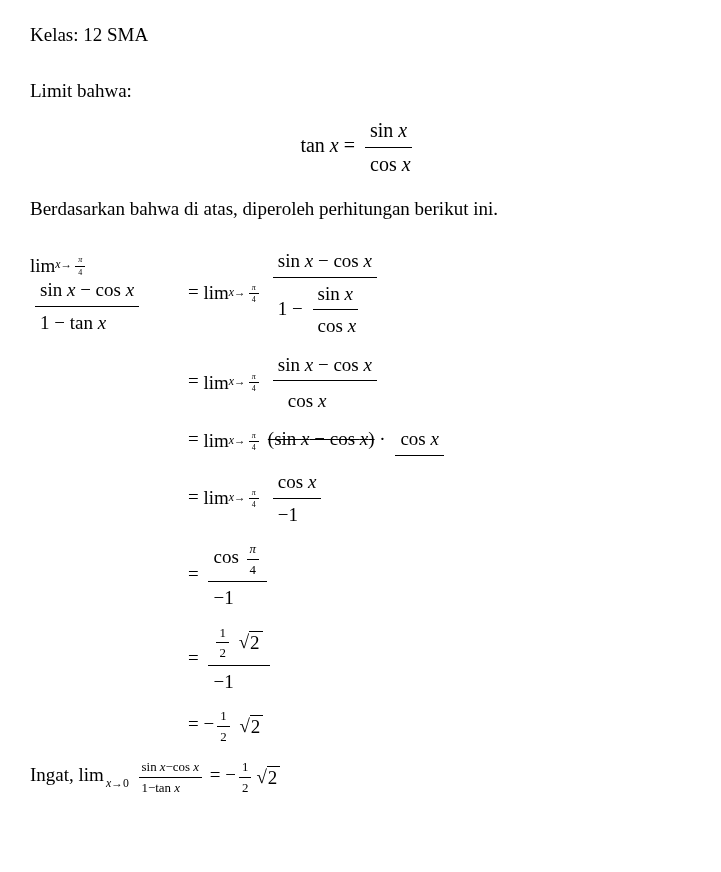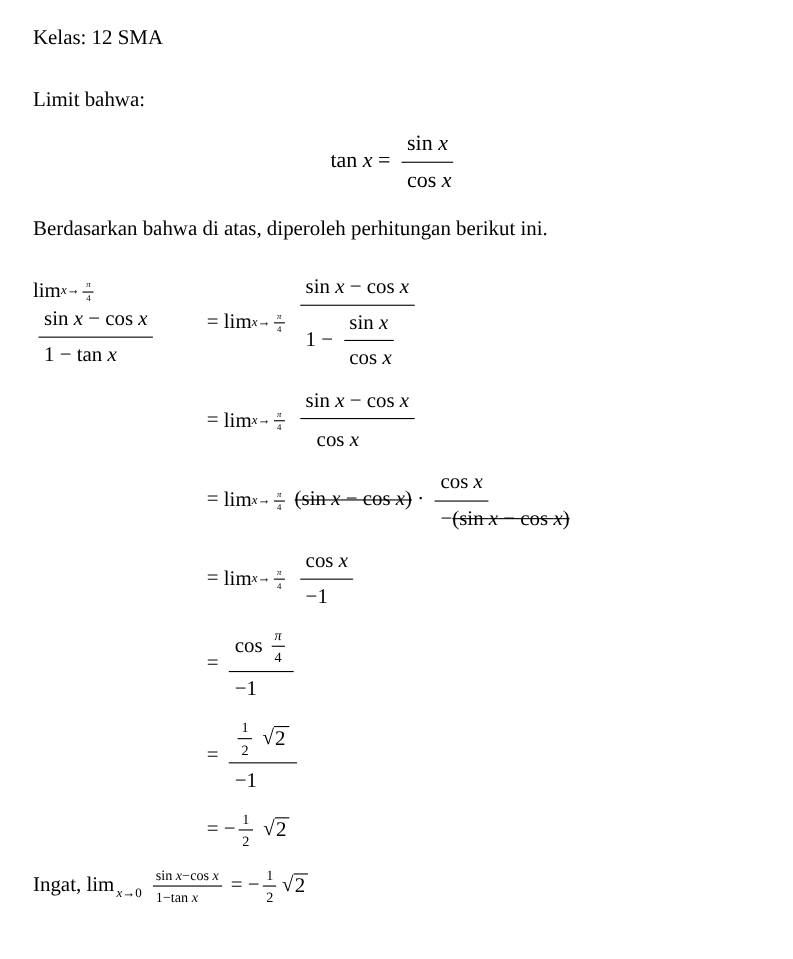--- a/index.html
+++ b/index.html
@@ -106,21 +106,20 @@
       <div class="eq-row">
         <div class="eq-left"></div>
         <div class="eq-right"><span>= </span><span class="lim">
             <span class="lw">lim</span>
             <span class="ls"><span><i>x</i>→</span><span class="frac sfrac">
                 <span class="num"><span><i>π</i></span></span>
                 <span class="den"><span>4</span></span>
               </span></span>
           </span><span class="strike"><span>(sin <i>x</i> − cos <i>x</i>)</span></span><span> · </span><span class="frac">
             <span class="num"><span>cos <i>x</i></span></span>
-            <span class="den"><span>−</span><span class="strike"><span>(sin <i>x</i> − cos <i>x</i>)</span></span></span>
           </span></div>
       </div>
       <div class="eq-row">
         <div class="eq-left"></div>
         <div class="eq-right"><span>= </span><span class="lim">
             <span class="lw">lim</span>
             <span class="ls"><span><i>x</i>→</span><span class="frac sfrac">
                 <span class="num"><span><i>π</i></span></span>
                 <span class="den"><span>4</span></span>
               </span></span>

